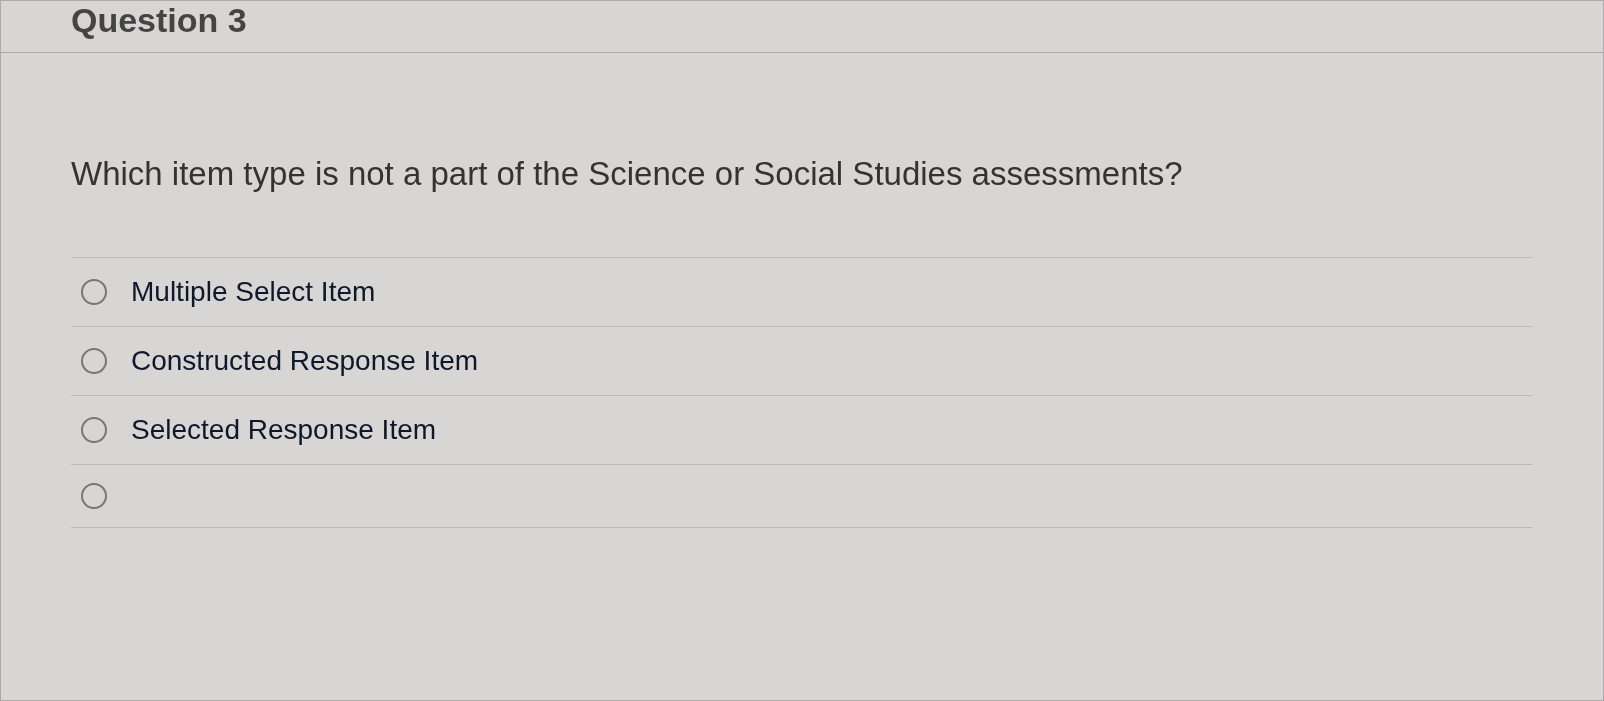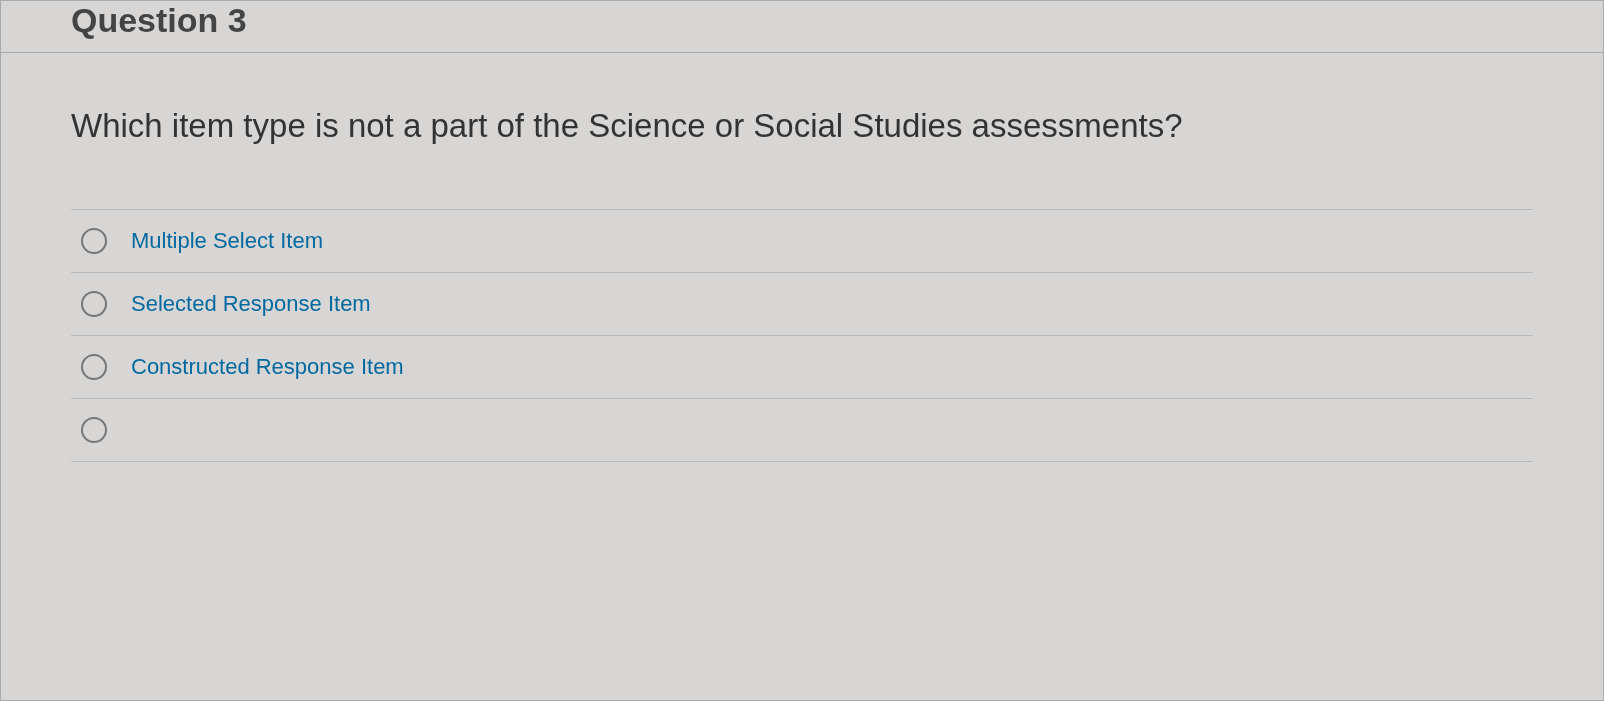--- a/index.html
+++ b/index.html
@@ -13,20 +13,21 @@
       width: 1604px;
       height: 701px;
       overflow: hidden;
     }
     .container {
       width: 100%;
       height: 100%;
       border: 1px solid #aaa;
       display: flex;
       flex-direction: column;
+      gap: 48px;
     }
     .header {
       padding: 0 0 12px 70px;
       border-bottom: 1px solid #aaa;
     }
     .question-title {
       font-size: 34px;
       font-weight: 600;
       color: #444;
     }
@@ -57,44 +58,44 @@
     .radio {
       width: 26px;
       height: 26px;
       border: 2.5px solid #777;
       border-radius: 50%;
       margin-right: 24px;
       flex-shrink: 0;
       background: transparent;
     }
     .option-label {
-      font-size: 22px;
-      color: #0369a1;
+      font-size: 28px;
+      color: #0f172a;
     }
   </style>
 </head>
 <body>
 
 <div class="container">
   <div class="header">
     <div class="question-title">Question 3</div>
   </div>
   <div class="content">
     <div class="prompt">Which item type is not a part of the Science or Social Studies assessments?</div>
     <div class="options">
       <div class="option-row">
         <div class="radio"></div>
         <div class="option-label">Multiple Select Item</div>
       </div>
       <div class="option-row">
         <div class="radio"></div>
-        <div class="option-label">Selected Response Item</div>
+        <div class="option-label">Constructed Response Item</div>
       </div>
       <div class="option-row">
         <div class="radio"></div>
-        <div class="option-label">Constructed Response Item</div>
+        <div class="option-label">Selected Response Item</div>
       </div>
       <div class="option-row">
         <div class="radio"></div>
       </div>
     </div>
   </div>
 </div>
 
 </body></html>

